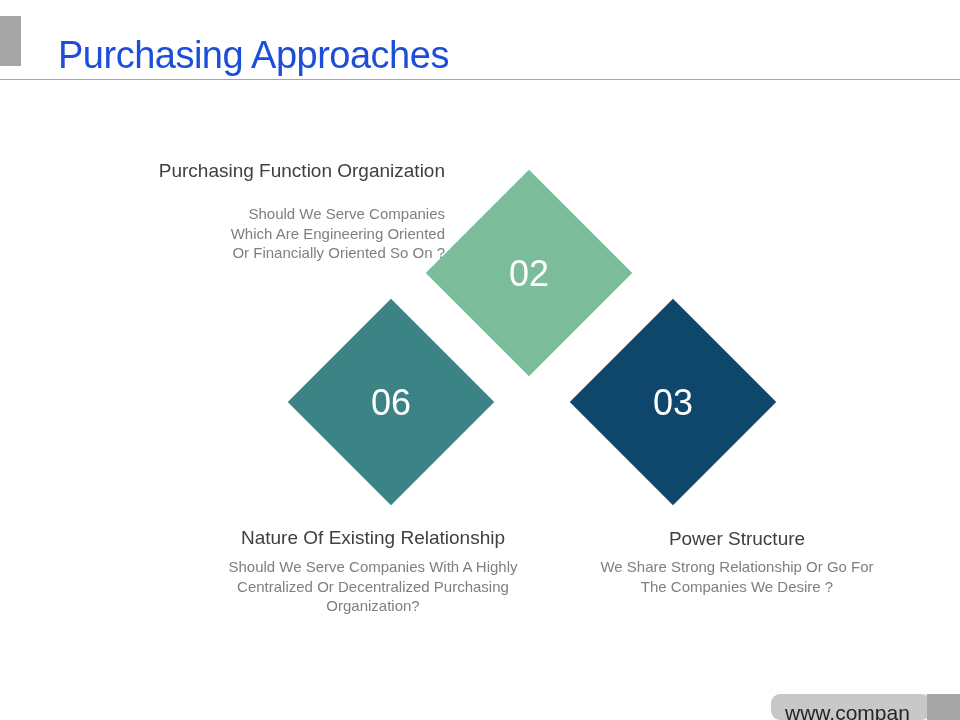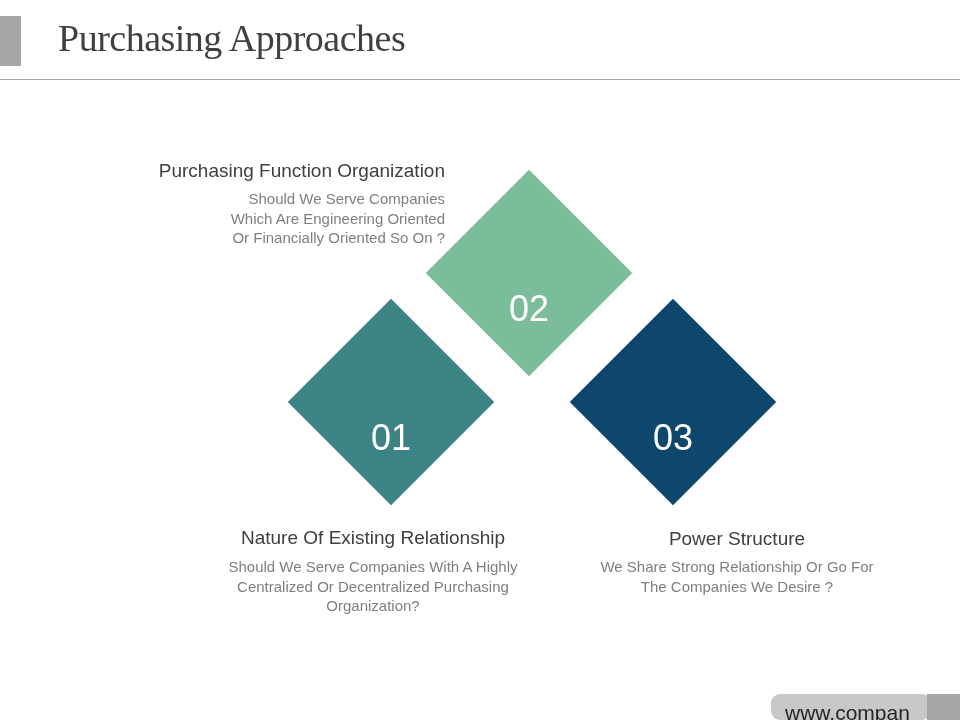--- a/index.html
+++ b/index.html
@@ -6,36 +6,36 @@
     body {
       width: 960px; height: 720px; position: relative; overflow: hidden;
       background: #ffffff;
       font-family: "Liberation Sans", sans-serif;
     }
     .title-accent {
       position: absolute; left: 0; top: 16px; width: 21px; height: 50px;
       background: #a6a6a6;
     }
     .title {
-      position: absolute; left: 58px; top: 12px;
-      font-family: Liberation Serif, serif;
-      font-size: 38px; color: #404040; line-height: 52px;
+      position: absolute; left: 58px; top: 29px;
+      font-family: Liberation Sans, sans-serif;
+      font-size: 38px; color: #1d4ed8; line-height: 52px;
       letter-spacing: -0.5px;
     }
     .title-rule {
       position: absolute; left: 0; top: 79px; width: 960px; height: 1px;
       background: #a6a6a6;
     }
     .diamond {
       position: absolute; width: 146px; height: 146px;
       transform: rotate(45deg);
     }
     .diamond-num {
       position: absolute; width: 120px; text-align: center;
-      font-size: 36px; color: #ffffff; line-height: 40px; margin-top: 35px;
+      font-size: 36px; color: #ffffff; line-height: 40px;
     }
     .heading {
       position: absolute; font-size: 19px; color: #404040; line-height: 24px;
       white-space: nowrap;
     }
     .desc {
       position: absolute; font-size: 15px; color: #7f7f7f; line-height: 19.5px;
     }
     .desc div { white-space: nowrap; }
     .footer-box {
@@ -55,27 +55,27 @@
 <body>
 
 <div class="title-accent"></div>
 <div class="title">Purchasing Approaches</div>
 <div class="title-rule"></div>
 
 <div class="diamond" style="left:456px; top:200px; background:#7bbd9a;"></div>
 <div class="diamond-num" style="left:469px; top:254px;">02</div>
 
 <div class="diamond" style="left:318px; top:329px; background:#3b8384;"></div>
-<div class="diamond-num" style="left:331px; top:383px;">01</div>
+<div class="diamond-num" style="left:331px; top:383px;">06</div>
 
 <div class="diamond" style="left:600px; top:329px; background:#0e476b;"></div>
 <div class="diamond-num" style="left:613px; top:383px;">03</div>
 
 <div class="heading" style="right:515px; top:159px; ">Purchasing Function Organization</div>
-<div class="desc" style="right:515px; top:189px; text-align:right;">
+<div class="desc" style="right:515px; top:204px; text-align:right;">
   <div>Should We Serve Companies</div>
   <div>Which Are Engineering Oriented</div>
   <div>Or Financially Oriented So On ?</div>
 </div>
 
 <div class="heading" style="left:173px; width:400px; top:526px; text-align:center;">Nature Of Existing Relationship</div>
 <div class="desc" style="left:173px; width:400px; top:557px; text-align:center;">
   <div>Should We Serve Companies With A Highly</div>
   <div>Centralized Or Decentralized Purchasing</div>
   <div>Organization?</div>

